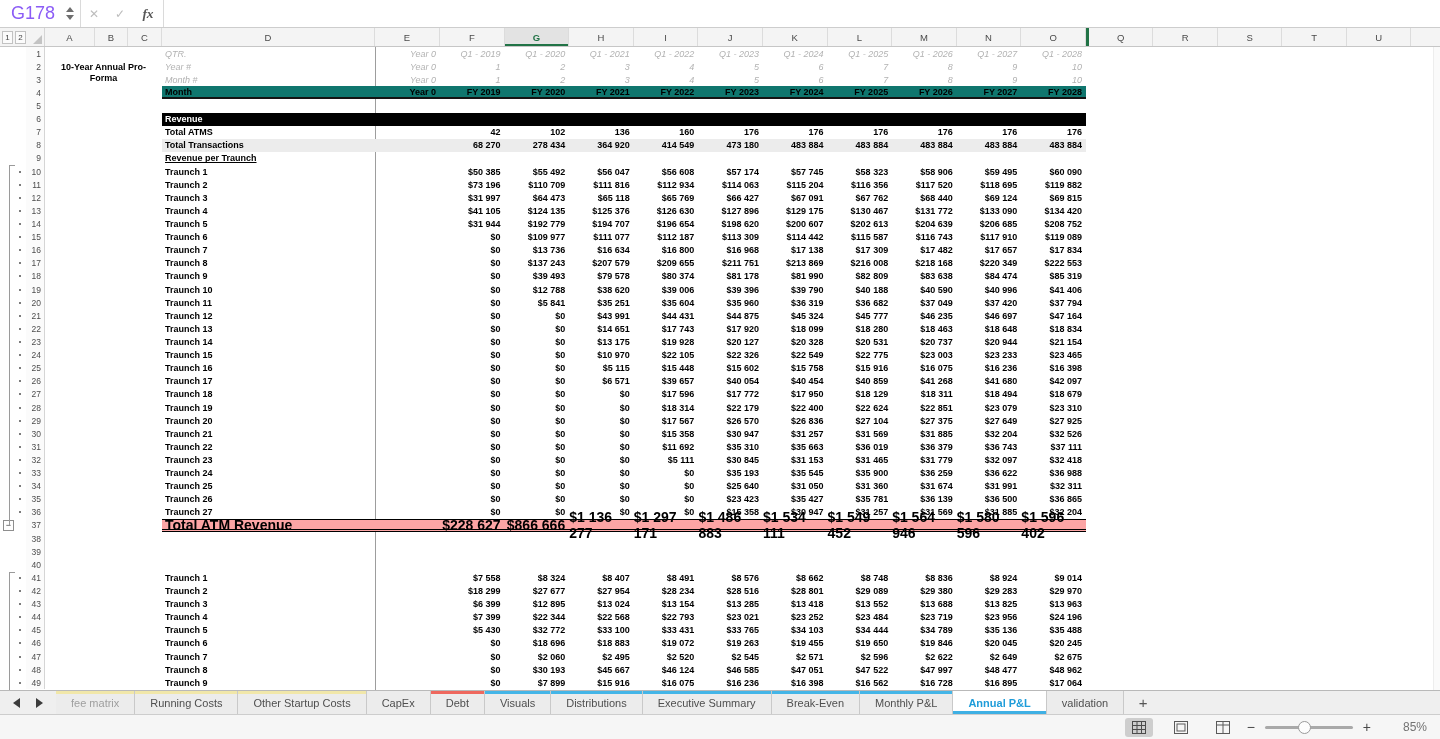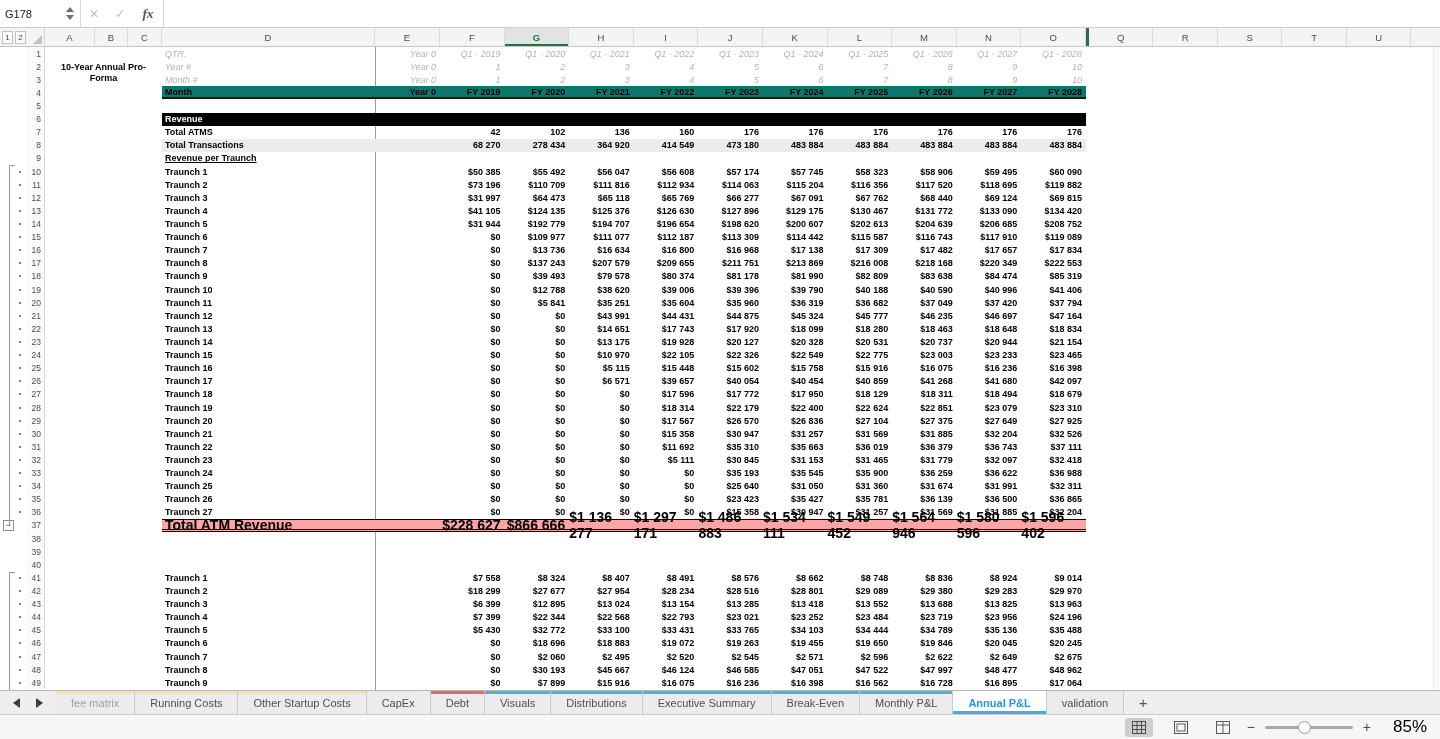--- a/index.html
+++ b/index.html
@@ -2,21 +2,21 @@
 <html><head>
 <meta charset="utf-8">
 <style>
   html,body{margin:0;padding:0;}
   body{width:1440px;height:739px;overflow:hidden;background:#fff;
        font-family:"Liberation Sans",sans-serif;-webkit-font-smoothing:antialiased;}
   *{box-sizing:border-box;}
 
   
   .fbar{height:28px;border-bottom:1px solid #cdcdcd;display:flex;align-items:center;background:#fff;}
-  .namebox{width:60px;height:100%;display:flex;align-items:center;padding-left:5px;font-size:11px;color:#0f172a;}
+  .namebox{width:60px;height:100%;display:flex;align-items:center;padding-left:11px;font-size:18px;color:#8b5cf6;}
   .spin{display:flex;flex-direction:column;justify-content:center;height:100%;padding:0 6px;gap:3px;}
   .tri-up{width:0;height:0;border-left:4px solid transparent;border-right:4px solid transparent;border-bottom:5px solid #6e6e6e;}
   .tri-dn{width:0;height:0;border-left:4px solid transparent;border-right:4px solid transparent;border-top:5px solid #6e6e6e;}
   .vsep{width:1px;height:100%;background:#dadada;}
   .fbtn{width:26px;text-align:center;font-size:12px;color:#bdbdbd;}
   .fxbtn{width:30px;text-align:center;font-size:13.5px;color:#585858;font-family:"Liberation Serif",serif;font-style:italic;font-weight:bold;}
   .finput{flex:1;height:100%;font-size:11px;color:#222;display:flex;align-items:center;padding-left:8px;}
 
   
   .colhdr{height:19px;background:#f4f4f4;border-bottom:1px solid #c6c6c6;display:flex;font-size:9.5px;color:#4a4a4a;}
@@ -71,21 +71,21 @@
   .tab-fill{flex:1;}
 
   
   .statusbar{height:25px;background:#f6f6f6;border-top:1px solid #cdcdcd;position:relative;}
   .sb-right{position:absolute;right:13px;top:0;height:100%;display:flex;align-items:center;}
   .vwbtn{padding:3px 7px;border-radius:3px;margin-left:14px;display:flex;align-items:center;}
   .vwbtn.sel{background:#cecece;}
   .zminus,.zplus{font-size:14px;color:#4a4a4a;margin:0 10px;}
   .ztrack{position:relative;width:88px;height:3px;background:#a9a9a9;border-radius:2px;}
   .zknob{position:absolute;top:-5px;width:13px;height:13px;border-radius:50%;background:#fdfdfd;border:1px solid #9a9a9a;}
-  .zlabel{font-size:17px;color:#000000;margin-left:12px;width:34px;text-align:right;}
+  .zlabel{font-size:12px;color:#737373;margin-left:12px;width:34px;text-align:right;}
 </style>
 </head>
 <body>
 
 <div class="fbar">
   <div class="namebox">G178</div>
   <div class="spin">
     <span class="tri-up"></span>
     <span class="tri-dn"></span>
   </div>
@@ -291,21 +291,21 @@
         <span class="odot"></span>
       </div>
       <div class="rnum">12</div>
       <div class="abc"></div>
       <div class="dcell">Traunch 3</div>
       <div class="ecell"></div>
       <div class="vcell">$31 997</div>
       <div class="vcell">$64 473</div>
       <div class="vcell">$65 118</div>
       <div class="vcell">$65 769</div>
-      <div class="vcell">$66 277</div>
+      <div class="vcell">$66 427</div>
       <div class="vcell">$67 091</div>
       <div class="vcell">$67 762</div>
       <div class="vcell">$68 440</div>
       <div class="vcell">$69 124</div>
       <div class="vcell">$69 815</div>
     </div>
     <div class="grow t-val">
       <div class="gut">
         <span class="odot"></span>
       </div>

